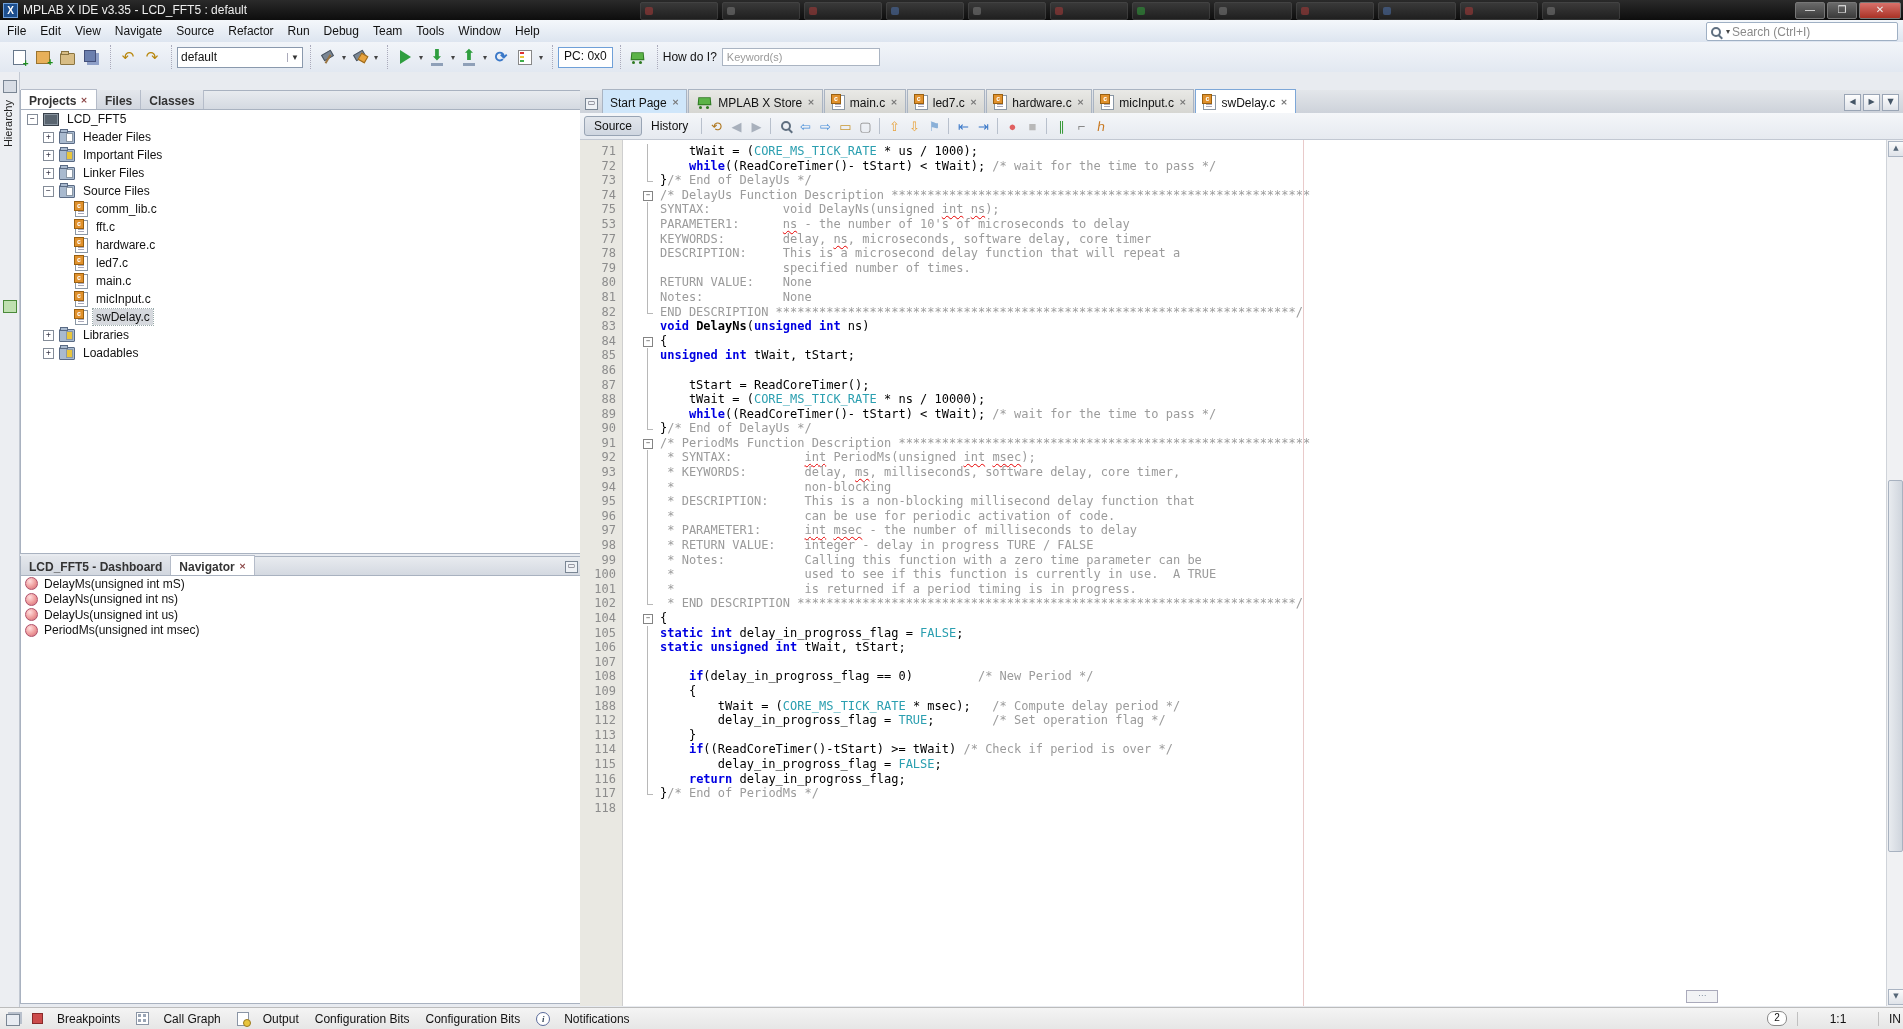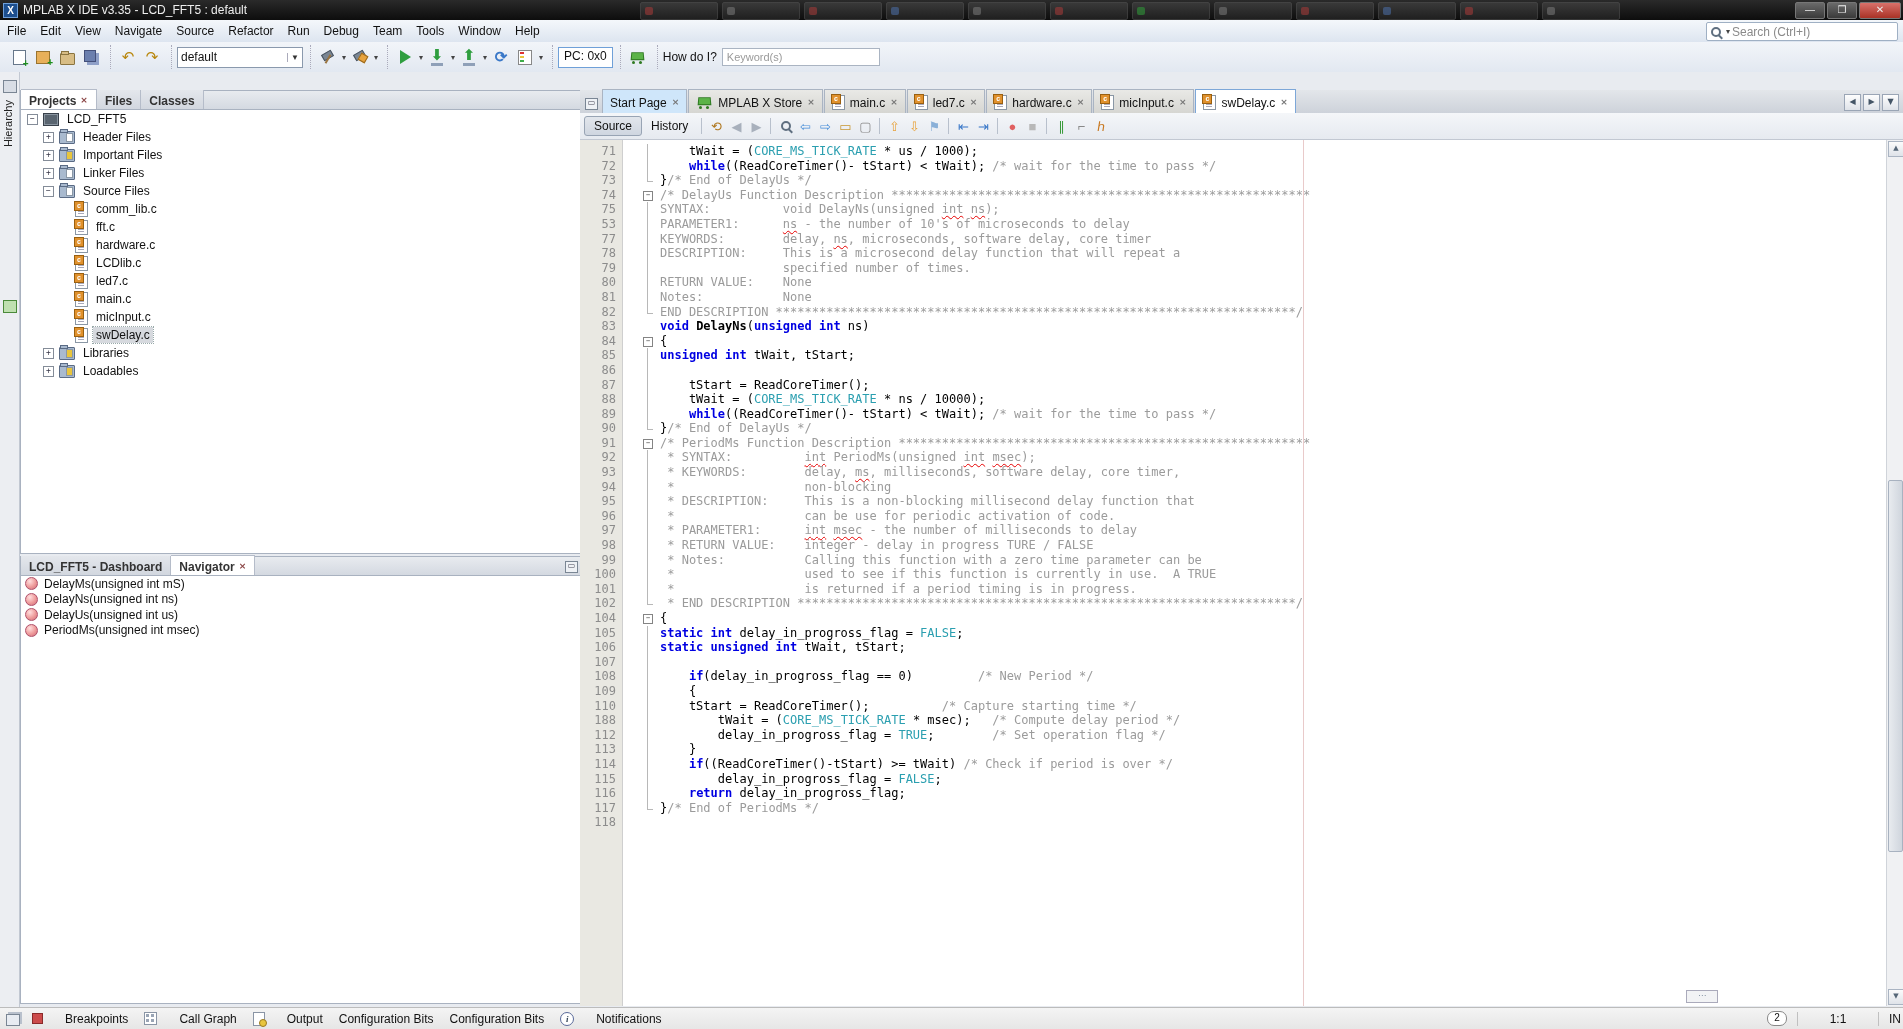--- a/index.html
+++ b/index.html
@@ -136,21 +136,21 @@
   .vscroll{position:absolute;right:0;top:68px;bottom:2px;width:16px;background:#f0f1f3;border-left:1px solid #d0d4da;}
   .sarrow{position:absolute;left:1px;width:14px;height:14px;background:linear-gradient(#fbfbfb,#dfe3e9);border:1px solid #aab4c2;
           font:7px/12px "DejaVu Sans",sans-serif;text-align:center;color:#567;}
   .sthumb{position:absolute;left:1px;width:13px;top:340px;height:370px;background:linear-gradient(90deg,#e8ebef,#cfd5dd);
           border:1px solid #a8b2c0;border-radius:2px;}
   .scorner{position:absolute;left:1106px;bottom:3px;width:30px;height:11px;border:1px solid #aab;background:#f2f3f5;
            font:8px/9px "DejaVu Sans",sans-serif;text-align:center;color:#789;}
   
   .statusbar{position:absolute;left:0;bottom:0;width:100%;height:21px;background:linear-gradient(#f4f4f4,#e6e6e6);
              border-top:1px solid #bcbcbc;display:flex;align-items:center;}
-  .sb-item{display:flex;align-items:center;gap:22px;margin-right:16px;white-space:nowrap;}
+  .sb-item{display:flex;align-items:center;gap:14px;margin-right:16px;white-space:nowrap;}
   .sb-win{width:12px;height:10px;border:1px solid #7a8694;background:#e8ecf2;box-shadow:2px -2px 0 #b8c0cc;margin:2px 12px 0 6px;}
   .sb-red{width:9px;height:9px;background:#cc4b4b;border:1px solid #8a2a2a;}
   .sb-grid{width:11px;height:11px;border:1px solid #8a95a5;background:
            linear-gradient(#fff,#fff);position:relative;}
   .sb-grid::before{content:"";position:absolute;left:1px;top:1px;width:3px;height:3px;background:#9aa5b5;box-shadow:5px 0 0 #9aa5b5,0 5px 0 #9aa5b5,5px 5px 0 #9aa5b5;}
   .sb-page{width:10px;height:12px;background:#fff;border:1px solid #8a95a5;position:relative;}
   .sb-page::after{content:"";position:absolute;right:-3px;bottom:-2px;width:6px;height:6px;border-radius:50%;background:#e8c53d;border:1px solid #9a7a20;}
   .sb-info{width:12px;height:12px;border-radius:50%;border:1px solid #5a6a9a;background:#fff;color:#345;
            font:italic bold 9px/12px "Liberation Serif",serif;text-align:center;}
   .sb-right{margin-left:auto;display:flex;align-items:center;height:100%;}
@@ -370,25 +370,20 @@
             <span class="tlabel">fft.c</span>
           </div>
           <div class="trow" style="padding-left: 38px;">
             <span class="expspace"></span>
             <span class="ti i-cfile"></span>
             <span class="tlabel">hardware.c</span>
           </div>
           <div class="trow" style="padding-left: 38px;">
             <span class="expspace"></span>
             <span class="ti i-cfile"></span>
-            <span class="tlabel">LCDlib.c</span>
-          </div>
-          <div class="trow" style="padding-left: 38px;">
-            <span class="expspace"></span>
-            <span class="ti i-cfile"></span>
             <span class="tlabel">led7.c</span>
           </div>
           <div class="trow" style="padding-left: 38px;">
             <span class="expspace"></span>
             <span class="ti i-cfile"></span>
             <span class="tlabel">main.c</span>
           </div>
           <div class="trow" style="padding-left: 38px;">
             <span class="expspace"></span>
             <span class="ti i-cfile"></span>
@@ -760,25 +755,20 @@
               <span class="lnum">108</span>
               <span class="fold fline"></span>
               <span class="ctext"><span class="sg-p">    </span><span class="sg-k">if</span><span class="sg-p">(delay_in_progross_flag == 0)         </span><span class="sg-c">/* New Period */</span></span>
             </div>
             <div class="crow">
               <span class="lnum">109</span>
               <span class="fold fline"></span>
               <span class="ctext"><span class="sg-p">    {</span></span>
             </div>
             <div class="crow">
-              <span class="lnum">110</span>
-              <span class="fold fline"></span>
-              <span class="ctext"><span class="sg-p">    tStart = ReadCoreTimer();          </span><span class="sg-c">/* Capture starting time */</span></span>
-            </div>
-            <div class="crow">
               <span class="lnum">188</span>
               <span class="fold fline"></span>
               <span class="ctext"><span class="sg-p">        tWait = (</span><span class="sg-m">CORE_MS_TICK_RATE</span><span class="sg-p"> * msec);   </span><span class="sg-c">/* Compute delay period */</span></span>
             </div>
             <div class="crow">
               <span class="lnum">112</span>
               <span class="fold fline"></span>
               <span class="ctext"><span class="sg-p">        delay_in_progross_flag = </span><span class="sg-m">TRUE</span><span class="sg-p">;        </span><span class="sg-c">/* Set operation flag */</span></span>
             </div>
             <div class="crow">

